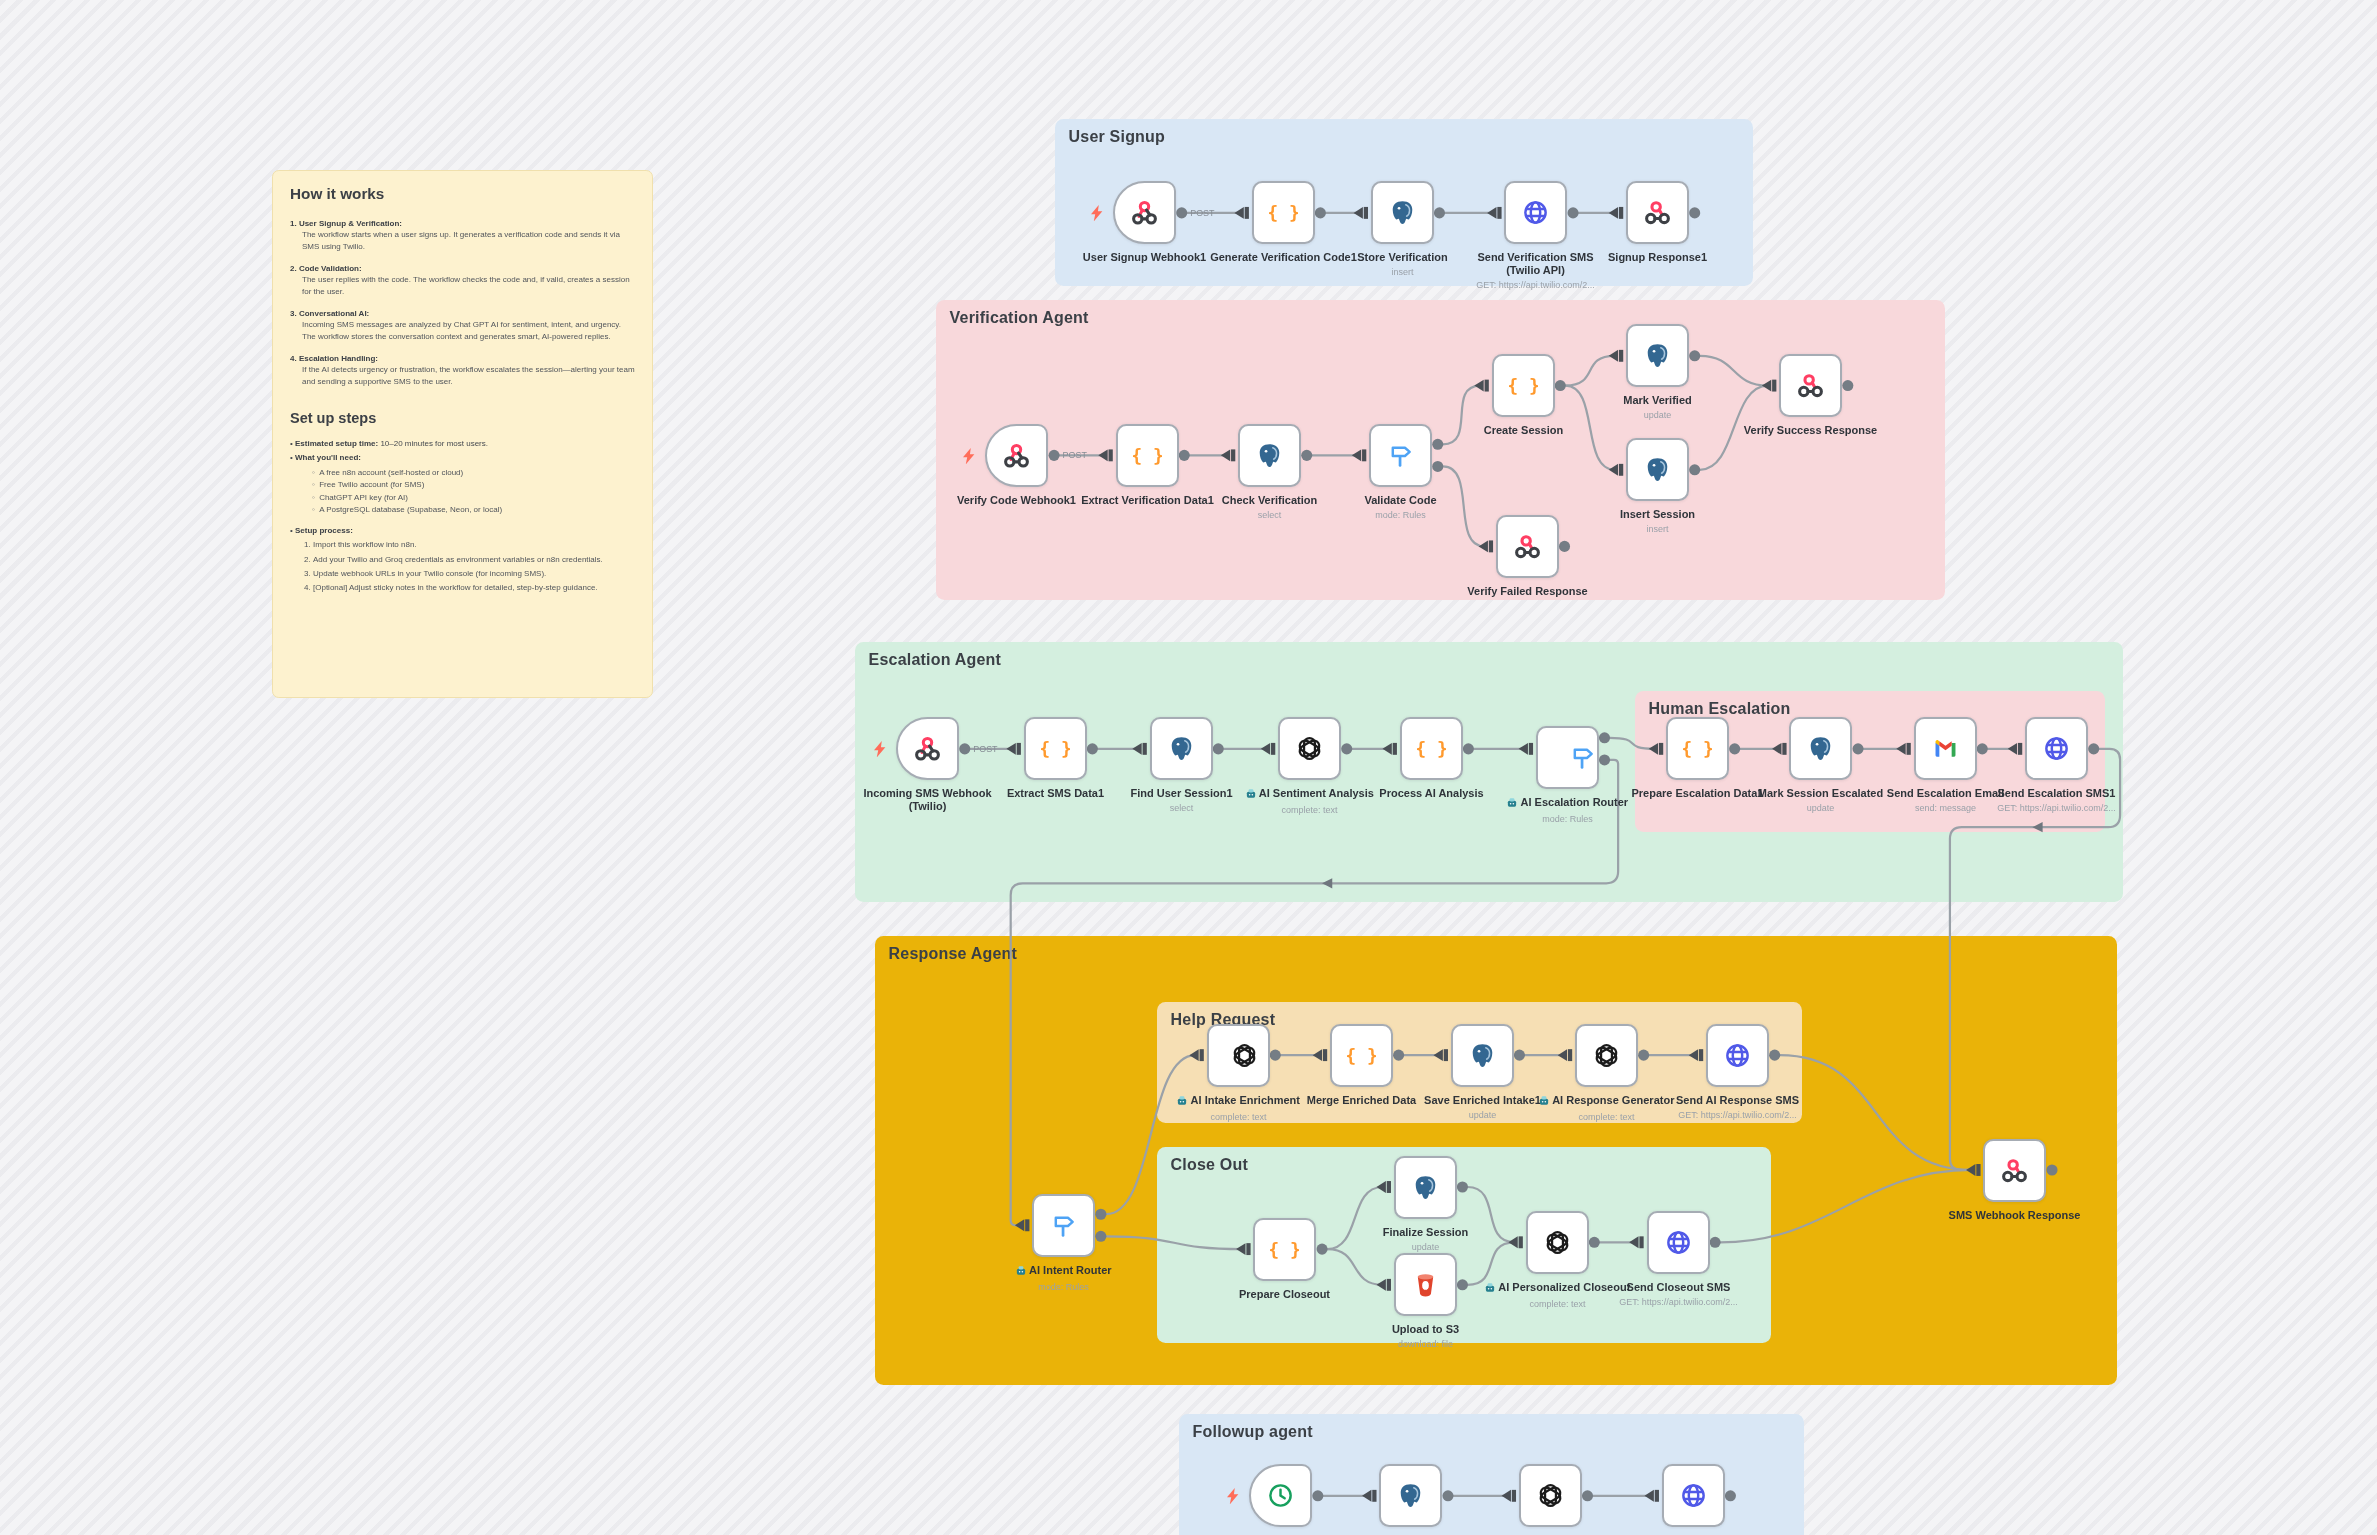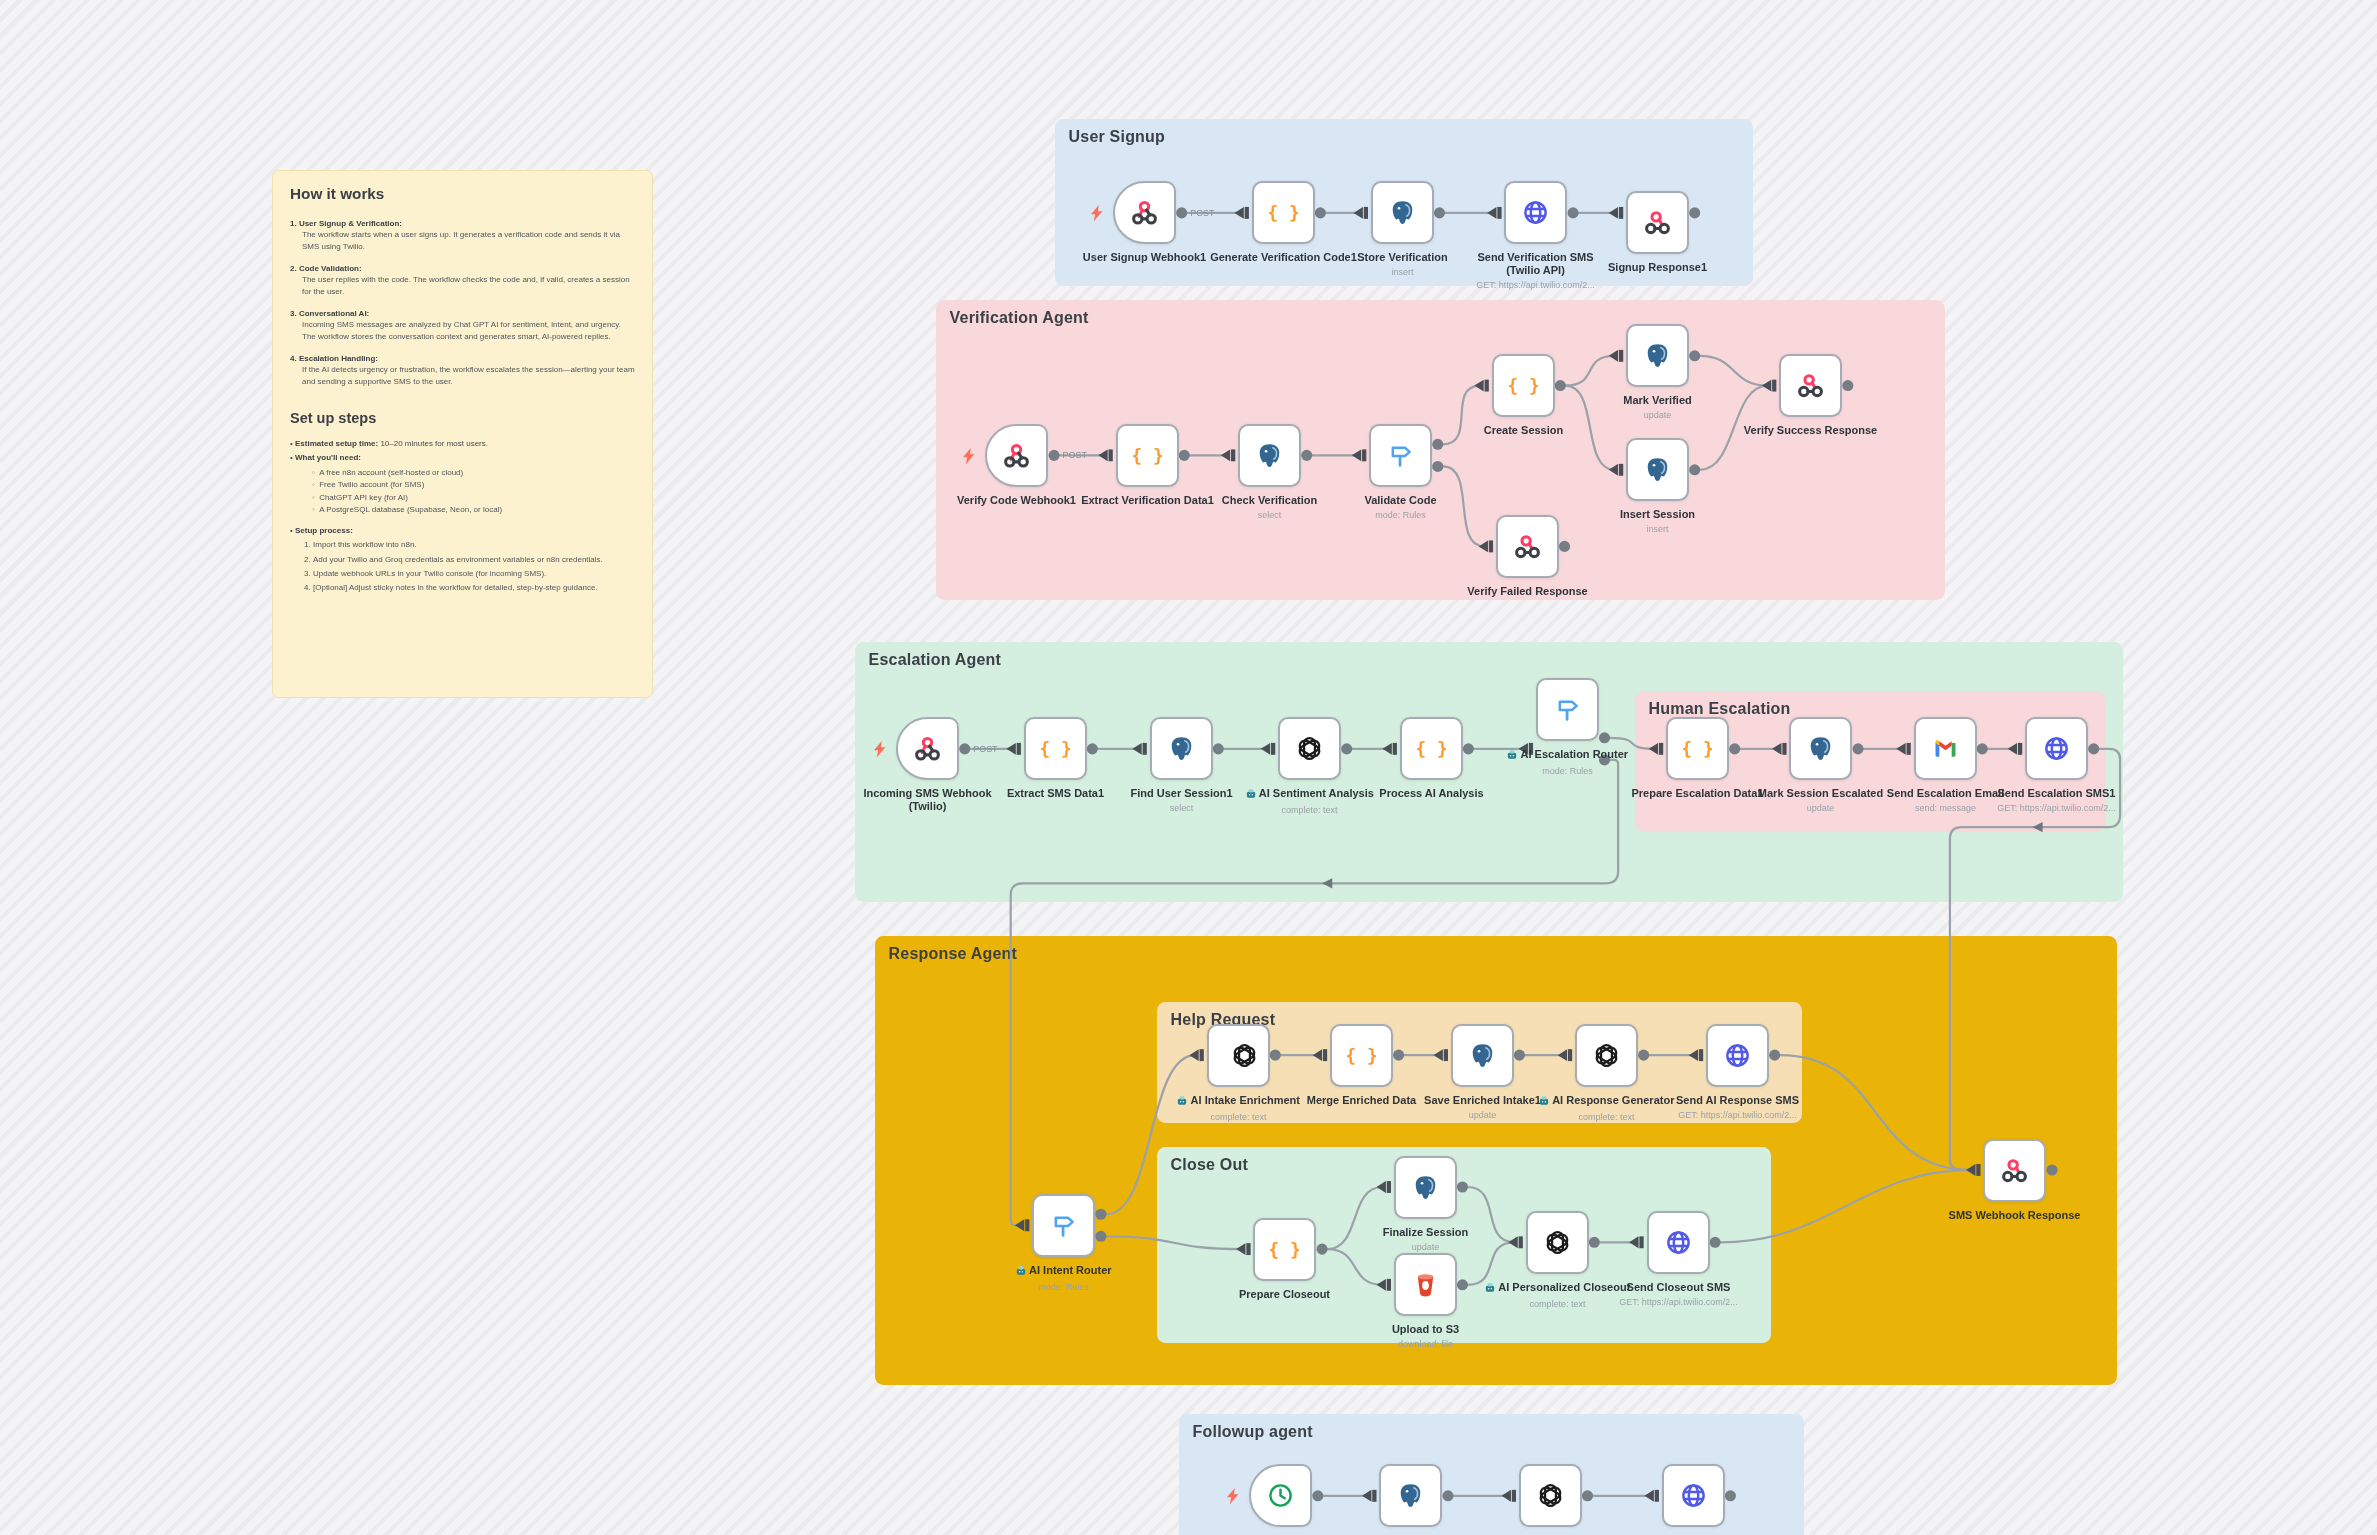--- a/index.html
+++ b/index.html
@@ -310,21 +310,21 @@
         <svg viewBox="0 0 32 32">
           <g fill="none" stroke="#5059e8" stroke-width="2.7">
     <circle cx="16" cy="16" r="11.2"></circle>
             <ellipse cx="16" cy="16" rx="5.2" ry="11.2"></ellipse>
     <path d="M5.4 12.2h21.2M5.4 19.8h21.2"></path>
           </g>
         </svg>
       </span>
       <div class="nlabel"><span>Send Verification SMS (Twilio API)</span><div class="nsub">GET: https://api.twilio.com/2...</div></div>
     </div>
-    <div class="node" style="left: 1626px; top: 191px;">
+    <div class="node" style="left: 1626px; top: 181px;">
       <span class="nicon">
         <svg viewBox="0 0 32 32">
           <g fill="none" stroke-width="3.4" stroke-linecap="round">
     <circle cx="14.5" cy="9.8" r="4.6" stroke="#ff3e63"></circle>
     <path d="M17.8 12.8 L21 18.5" stroke="#ff3e63"></path>
     <circle cx="8.6" cy="22.6" r="4.6" stroke="#3d4045"></circle>
     <path d="M13.2 22.6 H18.4" stroke="#3d4045"></path>
     <circle cx="23.4" cy="22.6" r="4.6" stroke="#3d4045"></circle>
           </g>
         </svg>
@@ -486,21 +486,21 @@
           </svg></span><span>AI Sentiment Analysis</span><div class="nsub">complete: text</div></div>
     </div>
     <div class="node" style="left: 1400px; top: 717px;">
       <span class="nicon">
         <svg viewBox="0 0 32 32">
           <text x="16" y="23" text-anchor="middle" font-size="20" font-weight="bold" fill="#ff9a2e" font-family="'DejaVu Sans Mono',monospace">{ }</text>
         </svg>
       </span>
       <div class="nlabel"><span>Process AI Analysis</span></div>
     </div>
-    <div class="node" style="left: 1536px; top: 678px;">
+    <div class="node" style="left: 1536px; top: 726px; justify-content: flex-end;">
       <span class="nicon">
         <svg viewBox="0 0 32 32">
     <path d="M15.5 13v14" stroke="#4ea3f5" stroke-width="3" stroke-linecap="round"></path>
     <path d="M7.5 7.5h13.4l5.2 4.5-5.2 4.5H7.5z" fill="#fff" stroke="#4ea3f5" stroke-width="2.7" stroke-linejoin="round"></path>
         </svg>
       </span>
       <div class="nlabel"><span class="badge"><svg viewBox="0 0 16 16" width="11" height="11">
   <rect x="2" y="5.5" width="12" height="8.5" rx="2.2" fill="#26808f"></rect>
   <rect x="4.6" y="1.8" width="6.8" height="4.6" rx="1.6" fill="#8fd6dd"></rect>
   <circle cx="6" cy="9.8" r="1.15" fill="#fff"></circle>

